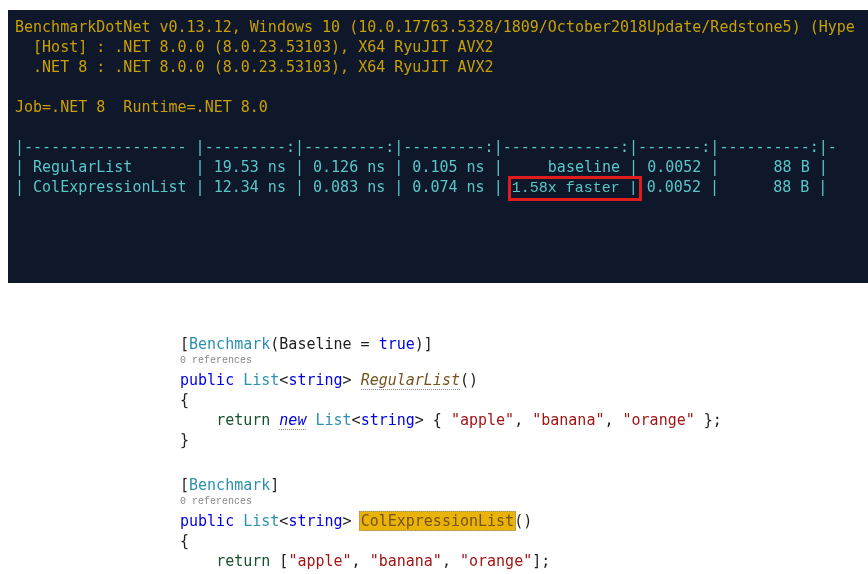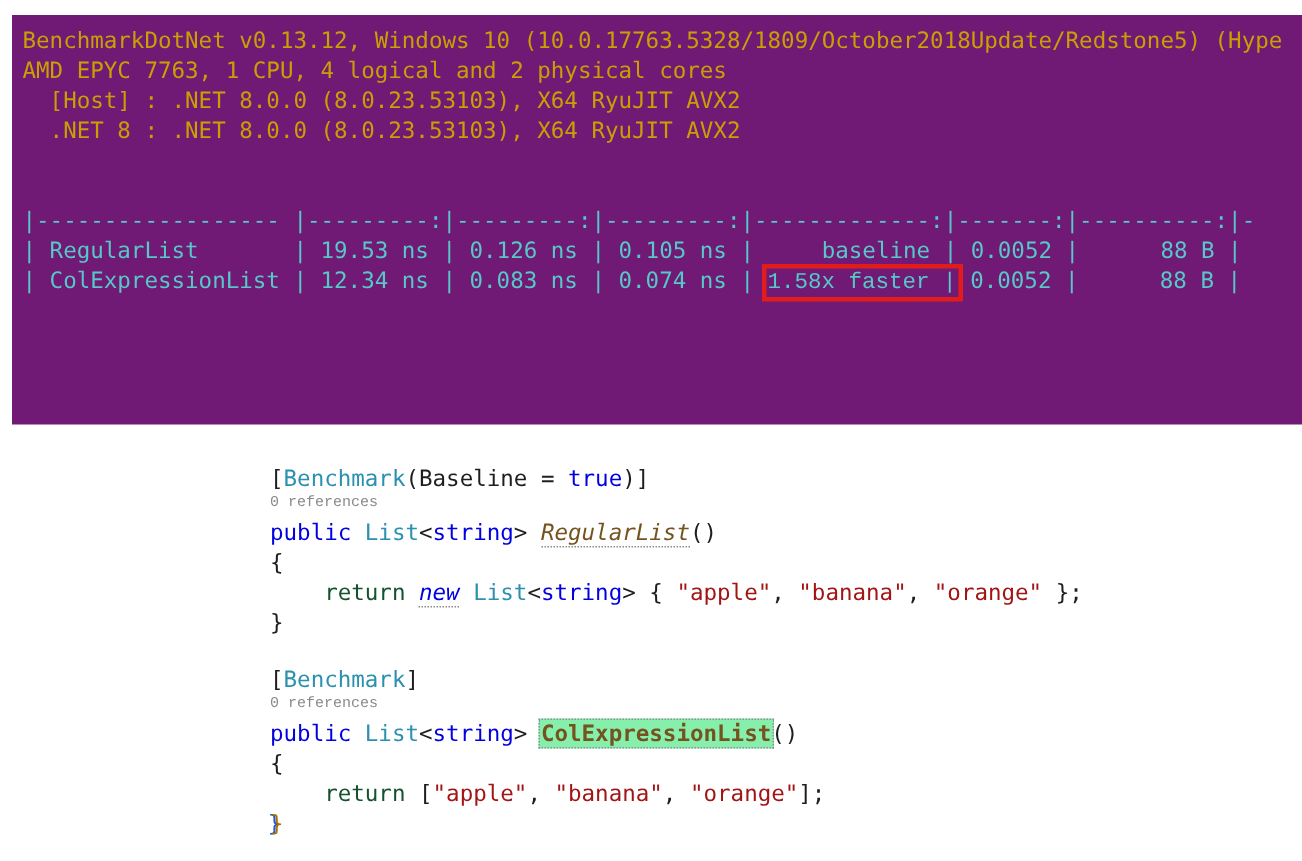--- a/index.html
+++ b/index.html
@@ -2,58 +2,58 @@
 <html><head>
 <meta charset="utf-8">
 <style>
   * { margin: 0; padding: 0; box-sizing: border-box; }
   html, body { width: 868px; height: 574px; background: #ffffff; overflow: hidden;
     font-family: "DejaVu Sans Mono", monospace; }
 
   
   .terminal {
     position: absolute; left: 8px; top: 10px; width: 860px; height: 273px;
-    background: #701a75; padding: 7px 0 0 7px; overflow: hidden;
+    background: #0f172a; padding: 7px 0 0 7px; overflow: hidden;
   }
   .tline {
     white-space: pre; height: 20px; line-height: 20px;
     font-size: 15px; color: #c9a004;
   }
   .tline.cyan { color: #57c7c7; }
   .redbox {
     outline: 3px solid #e21b1b; outline-offset: 1px; font-family: Liberation Mono, monospace;
   }
 
   
   .editor { position: absolute; left: 180px; top: 309px; }
-  .code-block { margin-bottom: 18px; }
+  .code-block { margin-bottom: 18px; margin-top: 25px; }
   .cline { white-space: pre; height: 20px; line-height: 20px; font-size: 15px; color: #1e1e1e; }
   .codelens {
     height: 16px; line-height: 14px; font-size: 10px;
     font-family: Liberation Mono, monospace; color: #8a8a8a;
   }
   .tok.d { color: #1e1e1e; }
   .tok.k { color: #0000e0; }
   .tok.t { color: #2b91af; }
   .tok.c { color: #14532d; }
   .tok.s { color: #a31515; }
   .tok.m { color: #74531f; }
   .tok.bx { color: #b06f00; text-shadow: -1.5px 0 0 #2356d8; }
   .tok.du { border-bottom: 1px dotted #8a8a8a; font-style: italic; }
-  .tok.nbox { border: 1px dotted #909090; background: #86efac; padding: 0 1px; margin: 0 -2px; font-weight: bold; }
+  .tok.nbox { border: 1px dotted #909090; background: #eab308; padding: 0 1px; margin: 0 -2px; }
 </style>
 </head>
 <body>
 
 <div class="terminal">
   <div class="tline">BenchmarkDotNet v0.13.12, Windows 10 (10.0.17763.5328/1809/October2018Update/Redstone5) (Hype</div>
-  <div class="tline">AMD EPYC 7763, 1 CPU, 4 logical and 2 physical cores</div>
   <div class="tline">  [Host] : .NET 8.0.0 (8.0.23.53103), X64 RyuJIT AVX2</div>
   <div class="tline">  .NET 8 : .NET 8.0.0 (8.0.23.53103), X64 RyuJIT AVX2</div>
   <div class="tline"></div>
+  <div class="tline">Job=.NET 8  Runtime=.NET 8.0</div>
   <div class="tline"></div>
   <div class="tline cyan">|------------------ |---------:|---------:|---------:|-------------:|-------:|----------:|-</div>
   <div class="tline cyan">| RegularList       | 19.53 ns | 0.126 ns | 0.105 ns |     baseline | 0.0052 |      88 B |</div>
   <div class="tline cyan"><span>| ColExpressionList | 12.34 ns | 0.083 ns | 0.074 ns | </span><span class="redbox">1.58x faster |</span><span> 0.0052 |      88 B |</span></div>
 </div>
 
 <div class="editor">
 
   <div class="code-block">
     <div class="cline"><span class="tok d">[</span><span class="tok t">Benchmark</span><span class="tok d">(Baseline = </span><span class="tok k">true</span><span class="tok d">)]</span></div>

